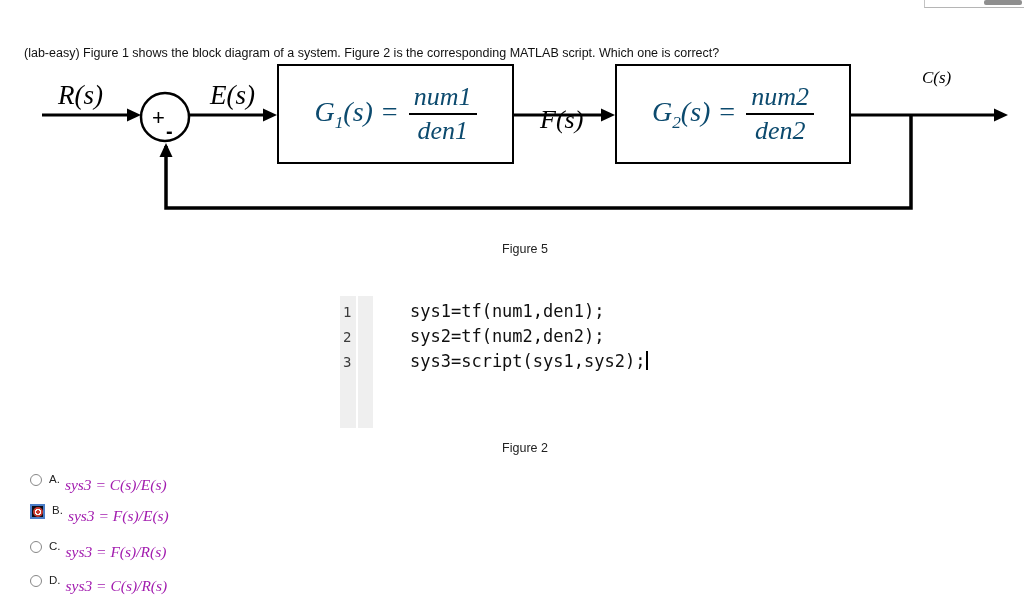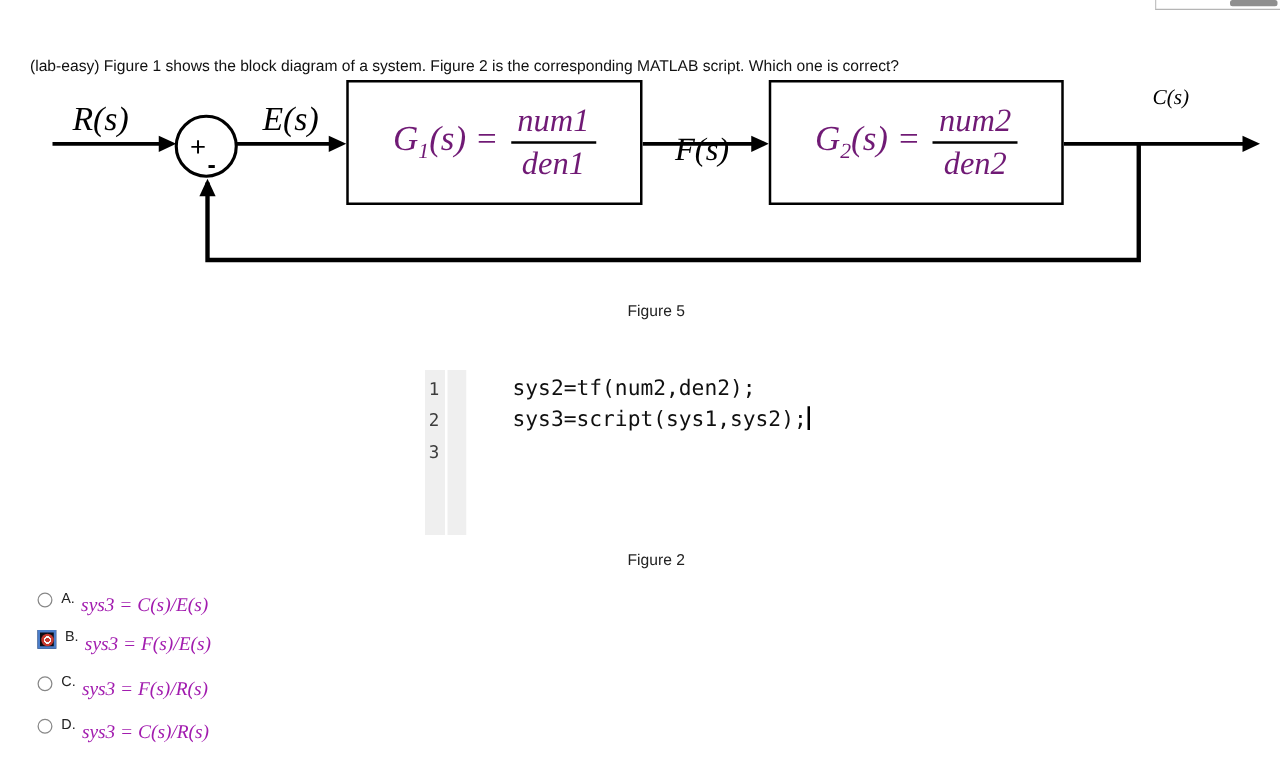--- a/index.html
+++ b/index.html
@@ -16,21 +16,21 @@
   #scroll-thumb { position:absolute; right:2px; top:0; width:38px; height:5px;
     background:#8f8f8f; border-radius:2px; }
 
   
   #diagram-svg { left:0; top:0; width:1024px; height:613px; pointer-events:none; }
   .tf-box { border:2.5px solid #000; background:#fff; display:flex;
     align-items:center; justify-content:center; }
   #g1-box { left:277px; top:64px; width:237px; height:100px; }
   #g2-box { left:615px; top:64px; width:236px; height:100px; }
   .formula { font-family:"Liberation Serif", serif; font-style:italic;
-    font-size:28px; color:#701a75; display:flex; align-items:center; }
+    font-size:28px; color:#0c4a6e; display:flex; align-items:center; }
   .formula sub { font-size:0.62em; font-style:italic; }
   .formula .lhs { margin-right:10px; }
   .frac { display:inline-flex; flex-direction:column; align-items:center; font-size:26px; }
   .frac .num { padding:0 5px 1px; border-bottom:2.5px solid #000; line-height:1.15; }
   .frac .den { padding:1px 5px 0; line-height:1.15; }
   .sig-label { font-family:"Liberation Serif", serif; font-style:italic;
     font-size:27px; color:#000; }
   #lbl-r { left:42px;  top:80px;margin-left:16px; }
   #lbl-e { left:210px; top:80px; }
   #lbl-f { left:540px; top:80px; font-size:26px;margin-top:25px; }
@@ -121,20 +121,21 @@
 
 <div class="abs fig-caption" id="fig1">Figure 5</div>
 
 <div class="abs gutter" id="gutter-nums">
   <div class="ln">1</div>
   <div class="ln">2</div>
   <div class="ln">3</div>
 </div>
 <div class="abs gutter" id="gutter2"></div>
 <div class="abs" id="code-area">
+  <div class="code-line"><span>sys1=tf(num1,den1);</span></div>
   <div class="code-line"><span>sys2=tf(num2,den2);</span></div>
   <div class="code-line"><span>sys3=script(sys1,sys2);</span><span class="cursor"></span></div>
 </div>
 
 <div class="abs fig-caption" id="fig2">Figure 2</div>
 
 <div class="abs option-row" id="opt-0">
   <div class="radio"></div>
   <div class="opt-letter">A.</div>
   <div class="opt-formula">sys3 = C(s)/E(s)</div>

